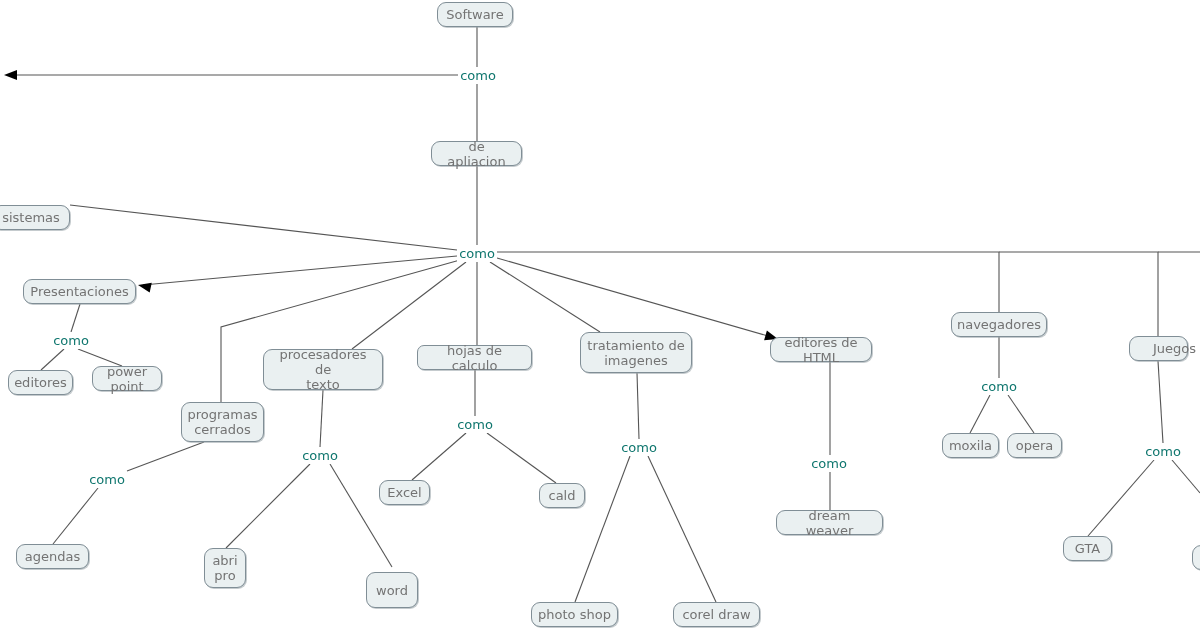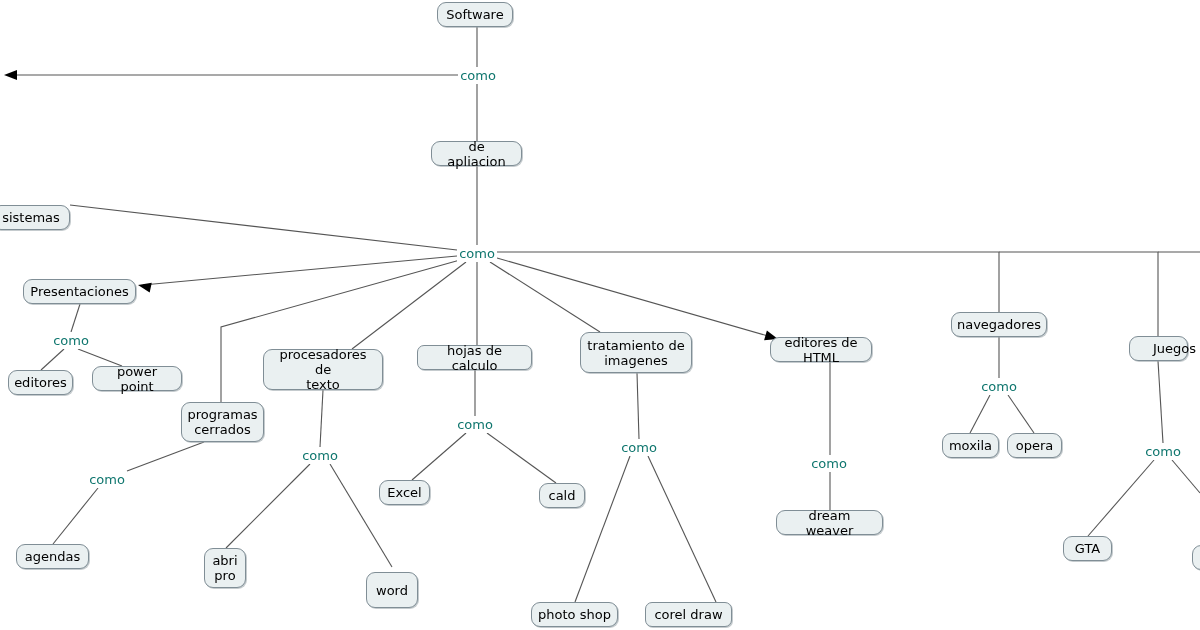--- a/index.html
+++ b/index.html
@@ -32,21 +32,21 @@
   .node {
     position: absolute;
     box-sizing: border-box;
     display: flex;
     align-items: center;
     justify-content: center;
     text-align: center;
     background: #eaf0f1;
     border: 1px solid #808e96;
     border-radius: 9px;
-    color: #000000;
+    color: #737373;
     font-size: 13px;
     line-height: 15px;
     padding: 2px 6px;
     box-shadow: 1px 1px 0 rgba(150,160,165,0.55);
     white-space: pre-line;
     z-index: 3;
   }
   
   .link-label {
     position: absolute;
@@ -109,36 +109,36 @@
       <polygon points="0,0 13,-5 13,5" fill="#000000" transform="translate(138,285) rotate(12)"></polygon>
       <polygon points="0,0 13,-5 13,5" fill="#000000" transform="translate(778,339) rotate(196)"></polygon>
     </svg>
 
   <div id="nodes-layer">
       <div class="node" style="left: 437px; top: 2px; width: 76px; height: 25px;">Software</div>
       <div class="node" style="left: -8px; top: 205px; width: 78px; height: 25px;">sistemas</div>
       <div class="node" style="left: 431px; top: 141px; width: 91px; height: 25px;">de apliacion</div>
       <div class="node" style="left: 23px; top: 279px; width: 113px; height: 25px;">Presentaciones</div>
       <div class="node" style="left: 8px; top: 370px; width: 65px; height: 25px;">editores</div>
-      <div class="node" style="left: 92px; top: 366px; width: 90px; height: 25px;">power point</div>
+      <div class="node" style="left: 92px; top: 366px; width: 70px; height: 25px;">power point</div>
       <div class="node" style="left: 181px; top: 402px; width: 83px; height: 40px;">programas
 cerrados</div>
       <div class="node" style="left: 16px; top: 544px; width: 73px; height: 25px;">agendas</div>
       <div class="node" style="left: 263px; top: 349px; width: 120px; height: 41px;">procesadores de
 texto</div>
       <div class="node" style="left: 204px; top: 548px; width: 42px; height: 40px;">abri
 pro</div>
       <div class="node" style="left: 366px; top: 545px; width: 52px; height: 36px; margin-top: 27px;">word</div>
       <div class="node" style="left: 417px; top: 345px; width: 115px; height: 25px; border-radius: 7px;">hojas de calculo</div>
       <div class="node" style="left: 379px; top: 480px; width: 51px; height: 25px;">Excel</div>
       <div class="node" style="left: 539px; top: 483px; width: 46px; height: 25px;">cald</div>
       <div class="node" style="left: 580px; top: 332px; width: 112px; height: 41px;">tratamiento de
 imagenes</div>
       <div class="node" style="left: 531px; top: 602px; width: 87px; height: 25px;">photo shop</div>
-      <div class="node" style="left: 645px; top: 602px; width: 87px; height: 25px; border-radius: 7px;">corel draw</div>
+      <div class="node" style="left: 673px; top: 602px; width: 87px; height: 25px;">corel draw</div>
       <div class="node" style="left: 770px; top: 337px; width: 102px; height: 25px;">editores de HTML</div>
       <div class="node" style="left: 776px; top: 510px; width: 107px; height: 25px;">dream weaver</div>
       <div class="node" style="left: 951px; top: 312px; width: 96px; height: 25px;">navegadores</div>
       <div class="node" style="left: 942px; top: 433px; width: 57px; height: 25px;">moxila</div>
       <div class="node" style="left: 1007px; top: 433px; width: 55px; height: 25px;">opera</div>
       <div class="node" style="left: 1129px; top: 336px; width: 59px; height: 25px; padding-left: 38px;">Juegos</div>
       <div class="node" style="left: 1063px; top: 536px; width: 49px; height: 25px;">GTA</div>
       <div class="node" style="left: 1192px; top: 545px; width: 40px; height: 25px;"></div>
     </div>
   <div id="labels-layer">

